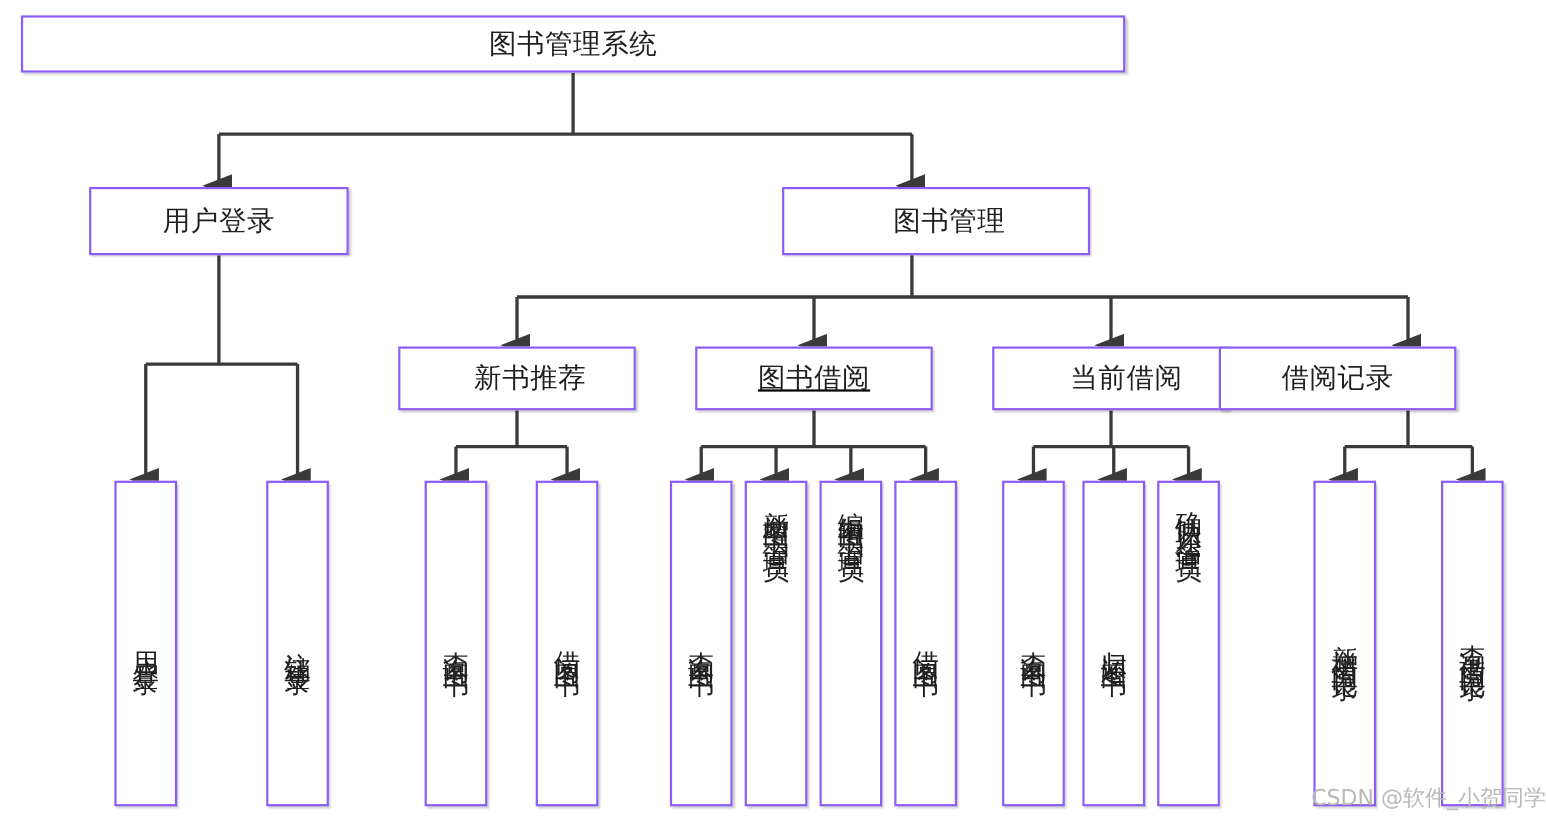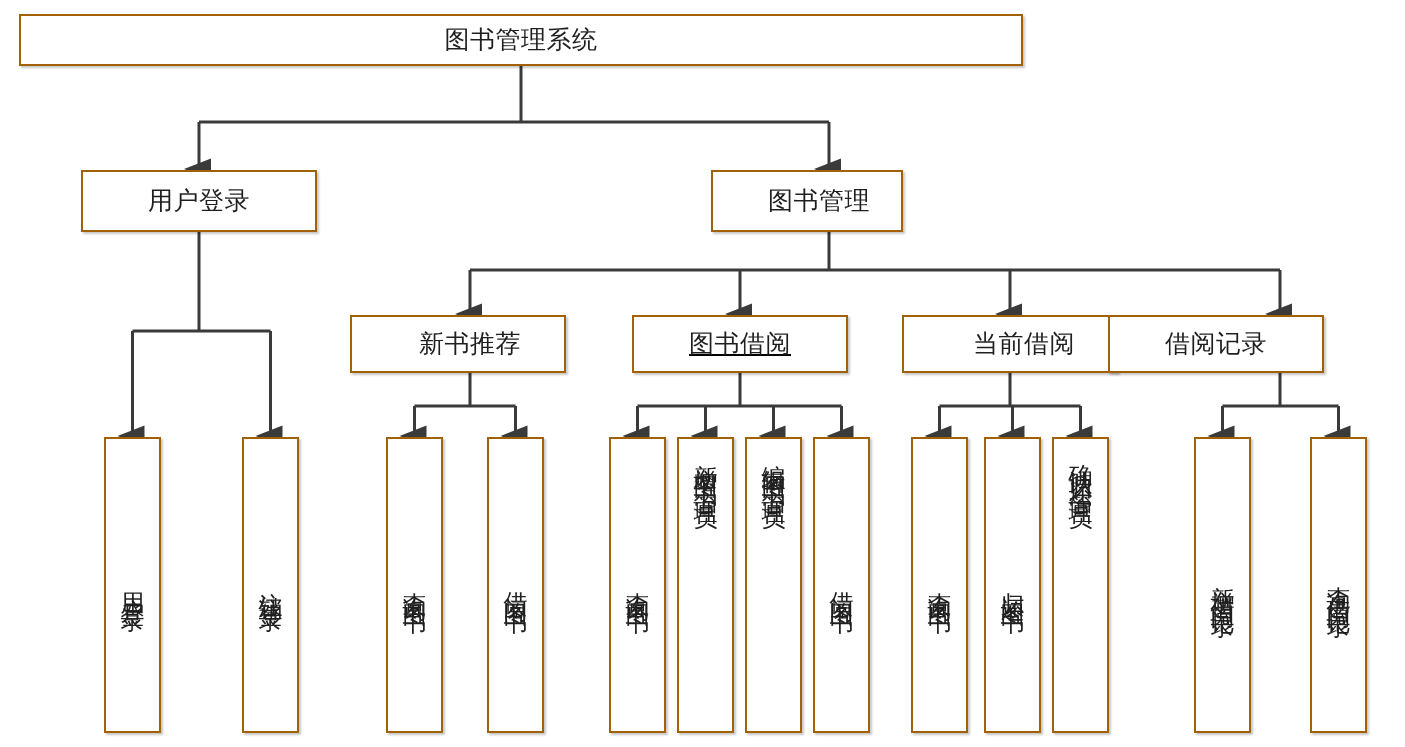--- a/index.html
+++ b/index.html
@@ -23,21 +23,21 @@
     position: absolute;
     left: 0;
     top: 0;
     width: 1405px;
     height: 747px;
     pointer-events: none;
   }
   .node {
     position: absolute;
     box-sizing: border-box;
-    border: 2px solid #a16207;
+    border: 2px solid #8b5cf6;
     background: #ffffff;
     display: flex;
     align-items: center;
     justify-content: center;
     box-shadow: 2px 2px 2px rgba(0,0,0,0.22);
   }
   .node .label {
     color: #1f1f1f;
     text-align: center;
     line-height: 1.12;
@@ -124,24 +124,24 @@
       </g>
   </svg>
 
   <div id="node-layer">
       <div class="node horiz root" style="left: 19px; top: 14px; width: 1004px; height: 52px;">
         <span class="label">图书管理系统</span>
       </div>
       <div class="node horiz" style="left: 81px; top: 170px; width: 236px; height: 62px;">
         <span class="label">用户登录</span>
       </div>
-      <div class="node horiz" style="left: 711px; top: 170px; width: 192px; height: 62px; padding-left: 24px;">
+      <div class="node horiz" style="left: 711px; top: 170px; width: 280px; height: 62px; padding-left: 24px;">
         <span class="label">图书管理</span>
       </div>
-      <div class="node horiz" style="left: 350px; top: 315px; width: 216px; height: 58px; padding-left: 24px;">
+      <div class="node horiz" style="left: 362px; top: 315px; width: 216px; height: 58px; padding-left: 24px;">
         <span class="label">新书推荐</span>
       </div>
       <div class="node horiz" style="left: 632px; top: 315px; width: 216px; height: 58px; text-decoration: underline;">
         <span class="label">图书借阅</span>
       </div>
       <div class="node horiz" style="left: 902px; top: 315px; width: 216px; height: 58px; padding-left: 28px;">
         <span class="label">当前借阅</span>
       </div>
       <div class="node horiz" style="left: 1108px; top: 315px; width: 216px; height: 58px;">
         <span class="label">借阅记录</span>
@@ -180,14 +180,15 @@
         <span class="label">确认归还（管理员）</span>
       </div>
       <div class="node vert centered" style="left: 1194px; top: 437px; width: 57px; height: 296px;">
         <span class="label">新增借阅记录</span>
       </div>
       <div class="node vert centered" style="left: 1310px; top: 437px; width: 57px; height: 296px;">
         <span class="label">查询借阅记录</span>
       </div>
     </div>
 
+  <div class="watermark" style="left: 1192px; top: 712px; color: rgb(184, 184, 184);">CSDN @软件_小贺同学</div>
 
 </div>
 
 </body></html>

